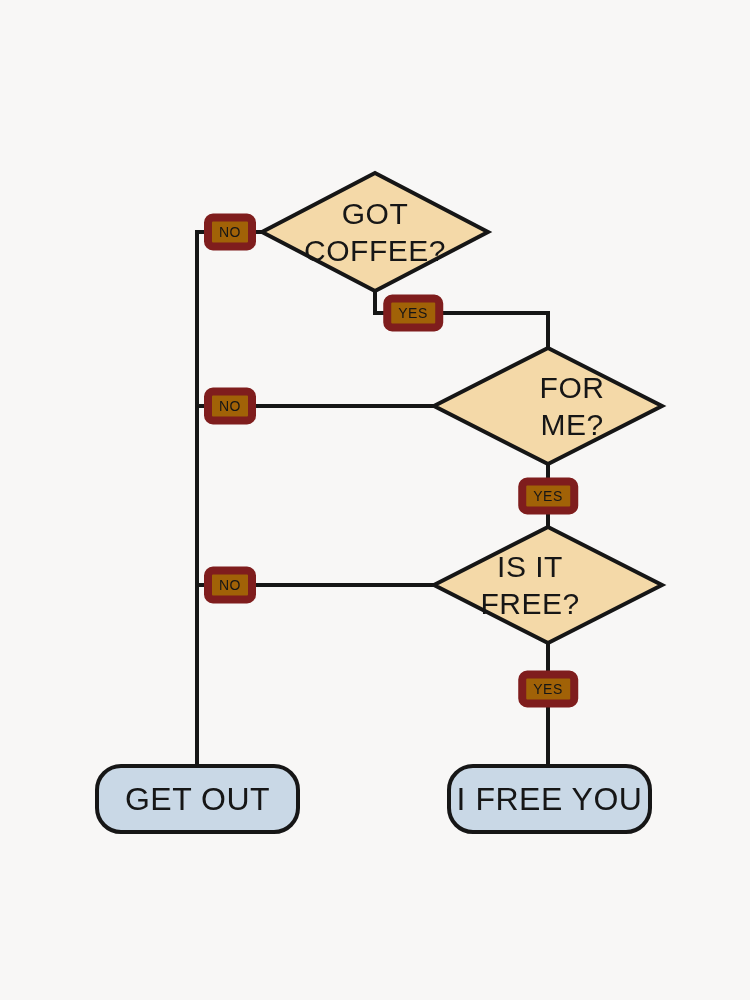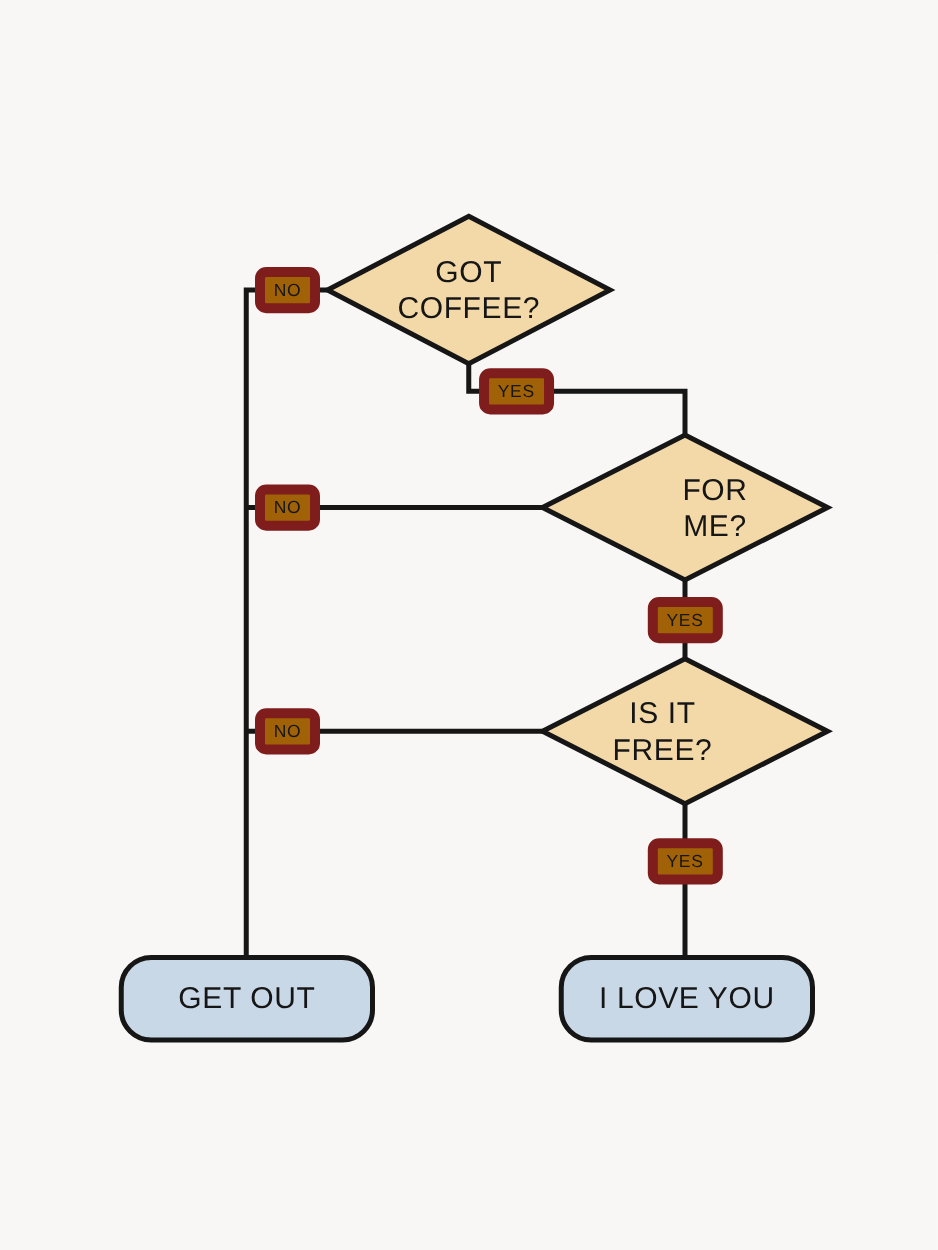--- a/index.html
+++ b/index.html
@@ -19,21 +19,21 @@
     left: 0;
     top: 0;
     width: 750px;
     height: 1000px;
   }
   .node-label {
     position: absolute;
     width: 220px;
     transform: translate(-50%, -50%);
     text-align: center;
-    font-size: 24px;
+    font-size: 30px;
     line-height: 1.22;
     letter-spacing: 0.5px;
     color: #161616;
     white-space: pre-line;
   }
   .edge-pill {
     position: absolute;
     transform: translate(-50%, -50%);
     background: #a16207;
     border: 8px solid #7f1d1d;
@@ -47,21 +47,21 @@
   .terminal {
     position: absolute;
     width: 197px;
     height: 62px;
     background: #c9d8e6;
     border: 4px solid #161616;
     border-radius: 26px;
     display: flex;
     align-items: center;
     justify-content: center;
-    font-size: 24px;
+    font-size: 32px;
     letter-spacing: 0.5px;
     color: #161616;
   }
   .terminal.get-out  { left: 95px;  top: 764px; }
   .terminal.love-you { left: 447px; top: 764px; }
 
   .pill-no-1  { left: 230px; top: 232px; }
   .pill-no-2  { left: 230px; top: 406px; }
   .pill-no-3  { left: 230px; top: 585px; }
   .pill-yes-1 { left: 413px; top: 313px; }
@@ -104,15 +104,15 @@
 FREE?</div>
 
   <div class="edge-pill pill-no-1">NO</div>
   <div class="edge-pill pill-yes-1">YES</div>
   <div class="edge-pill pill-no-2">NO</div>
   <div class="edge-pill pill-yes-2">YES</div>
   <div class="edge-pill pill-no-3">NO</div>
   <div class="edge-pill pill-yes-3">YES</div>
 
   <div class="terminal get-out">GET OUT</div>
-  <div class="terminal love-you">I LOVE YOU</div>
+  <div class="terminal love-you">I FREE YOU</div>
 
 </div>
 
 </body></html>

